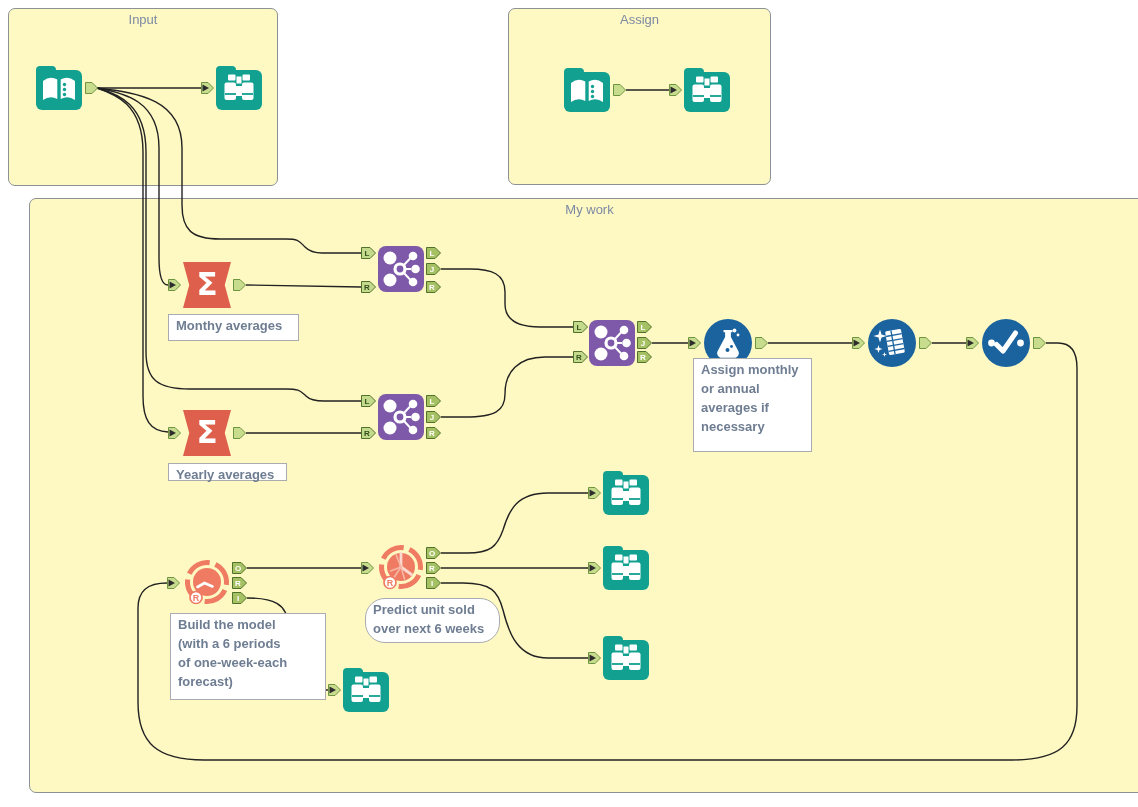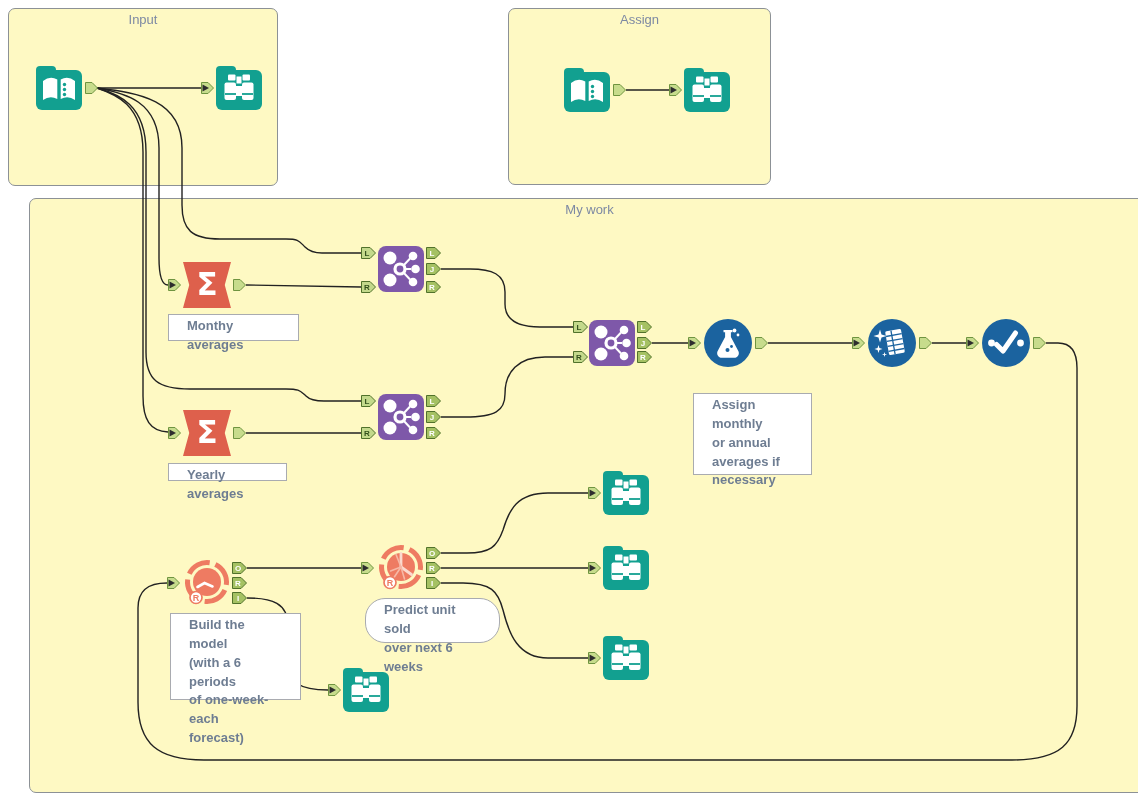--- a/index.html
+++ b/index.html
@@ -25,21 +25,21 @@
             line-height:1;margin-top:-2px;}
   .anchor,.tag{position:absolute;overflow:visible;}
   .anchor .g{fill:var(--port-green);stroke:var(--port-border);stroke-width:1;}
   .anchor .d{fill:#2D2D2D;}
   .tag polygon{fill:var(--tag-green);stroke:var(--tag-border);stroke-width:1;}
   .tag text{fill:#fff;font:bold 8px "Liberation Sans",sans-serif;text-anchor:middle;}
   .tag.dark polygon{fill:#C3D98B;}
   .tag.dark text{fill:#33511C;}
   .comment{position:absolute;background:#fff;border:1.5px solid var(--comment-border);
            box-sizing:border-box;color:var(--comment-text);font-size:13px;font-weight:bold;
-           line-height:1.45;padding:2px 18px;white-space:pre-line;}
+           line-height:1.45;padding:2px 7px;white-space:pre-line;}
 </style>
 </head>
 <body>
 
 <div class="canvas">
 
   <div class="container" style="left:8px;top:8px;width:270px;height:178px;">
     <div class="container-label">Input</div>
   </div>
   <div class="container" style="left:508px;top:8px;width:263px;height:177px;">
@@ -476,24 +476,24 @@
       <line x1="27" y1="30" x2="38" y2="30" stroke="var(--teal)" stroke-width="1.8"></line>
     </svg>
   </div>
   <svg class="anchor" style="left:588px;top:652px;" width="13" height="12">
       <polygon class="g" points="0.5,0.5 7,0.5 12.5,6 7,11.5 0.5,11.5"></polygon>
       <polygon class="d" points="1.5,2.5 8,6 1.5,9.5"></polygon>
     </svg>
 
   <div class="comment" style="left:168px;top:314px;width:131px;height:27px;">Monthy averages</div>
   <div class="comment" style="left:168px;top:463px;width:119px;height:18px;">Yearly averages</div>
-  <div class="comment" style="left:693px;top:393px;width:119px;height:82px;">Assign monthly
+  <div class="comment" style="left:693px;top:358px;width:119px;height:94px;">Assign monthly
 or annual
 averages if
 necessary</div>
-  <div class="comment" style="left:170px;top:613px;width:131px;height:87px;">Build the model
+  <div class="comment" style="left:170px;top:613px;width:156px;height:87px;">Build the model
 (with a 6 periods
 of one-week-each
 forecast)</div>
   <div class="comment" style="left:365px;top:598px;width:135px;height:45px;border-radius:20px;">Predict unit sold
 over next 6 weeks</div>
 
 </div>
 
 </body></html>

